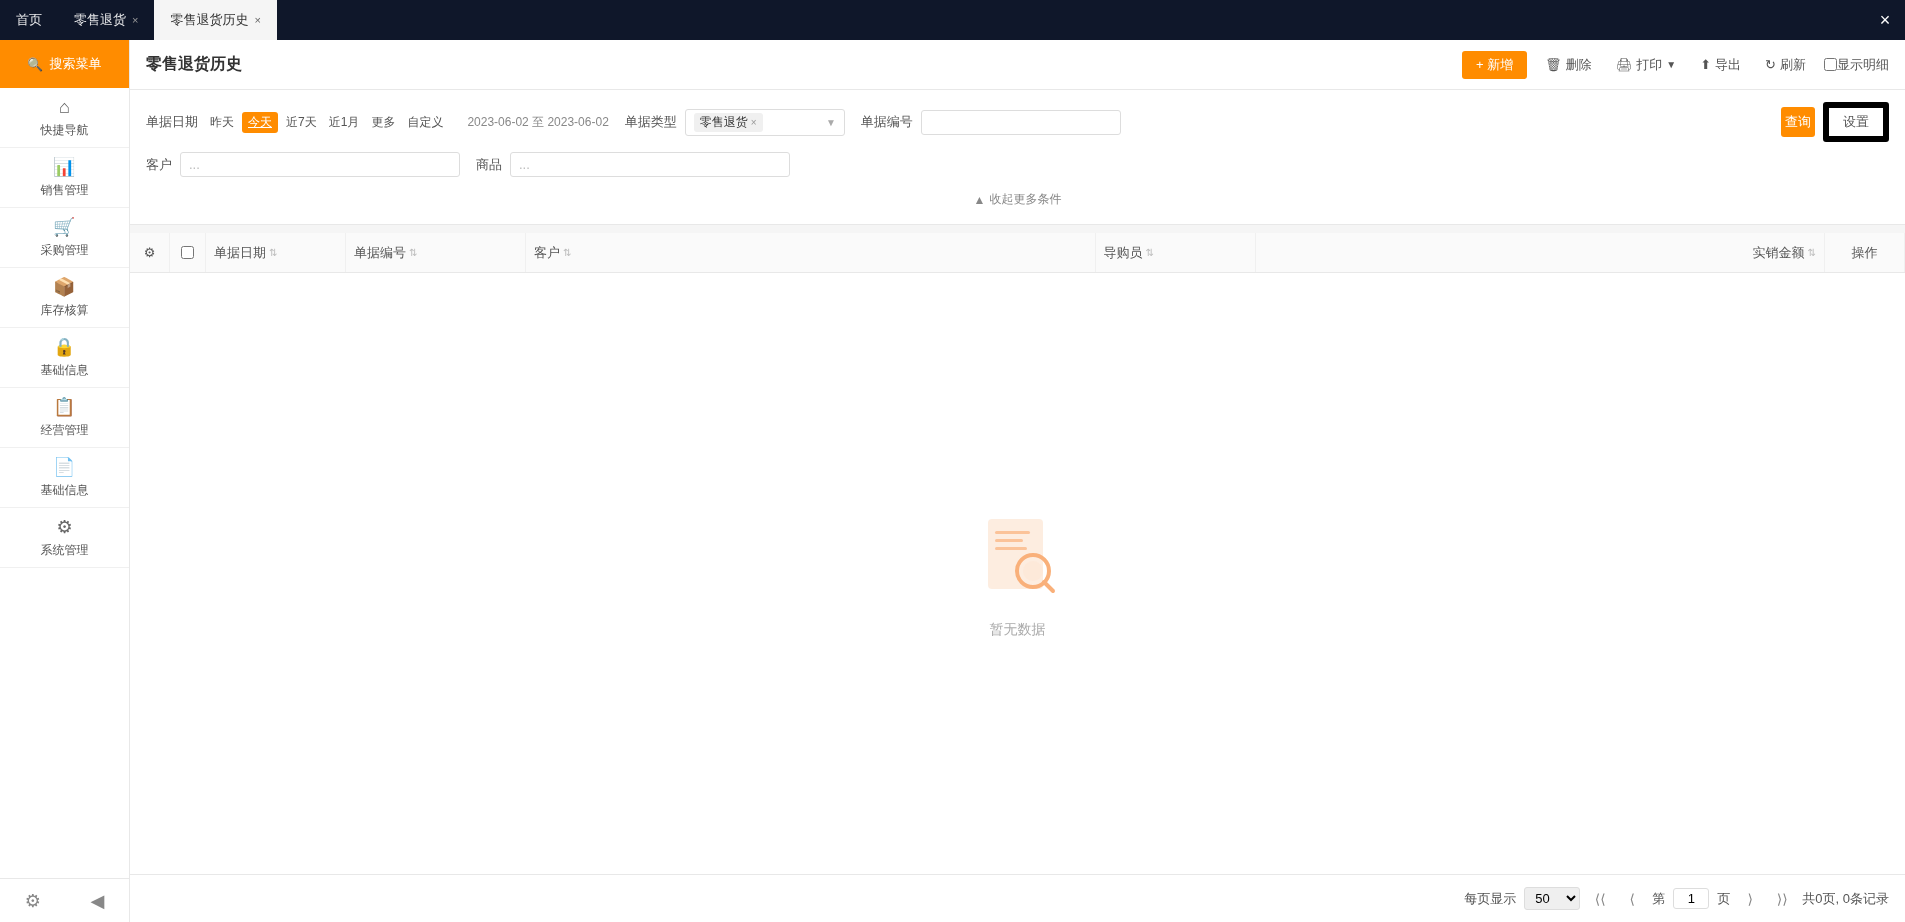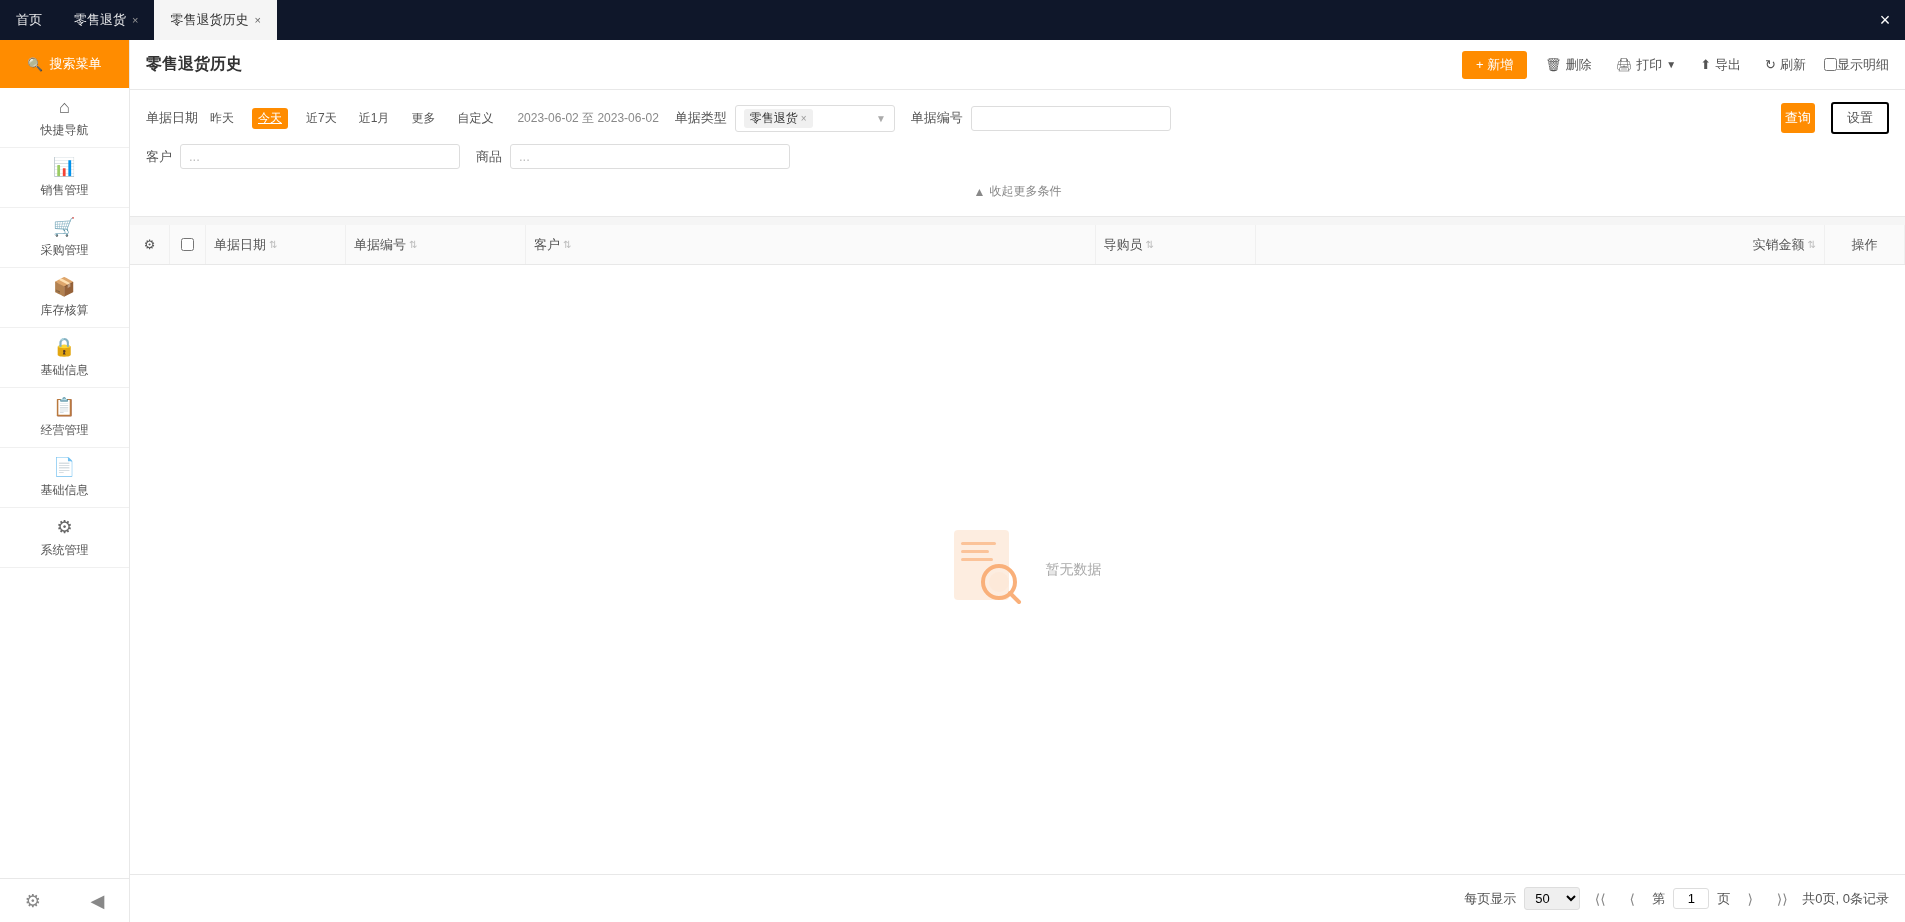--- a/index.html
+++ b/index.html
@@ -192,21 +192,21 @@
       white-space: nowrap;
     }
     .filter-label {
       font-size: 13px;
       color: #555;
       white-space: nowrap;
     }
     .filter-date-btns {
       display: flex;
       align-items: flex-end;
-      gap: 14px;
+      gap: 4px;
     }
     .date-btn {
       font-size: 12px;
       color: #555;
       cursor: pointer;
       padding: 2px 4px;
     }
     .date-btn.active {
       background: #ff8c00;
       color: white;
@@ -304,21 +304,21 @@
     .th-docno { width: 180px; }
     .th-customer { flex: 1; min-width: 200px; }
     .th-guide { width: 160px; }
     .th-amount { width: 130px; justify-content: flex-end; }
     .th-action { width: 80px; justify-content: center; }
 
     
     .empty-state {
       flex: 1;
       display: flex;
-      flex-direction: row;
+      flex-direction: column;
       align-items: center;
       justify-content: center;
       gap: 12px;
     }
     .empty-icon {
       width: 100px;
       height: 100px;
     }
     .empty-text {
       font-size: 14px;
@@ -375,26 +375,26 @@
       border: none;
       padding: 6px 4px;
       border-radius: 3px;
       font-size: 13px;
       cursor: pointer;
       margin-left: 8px;
     }
     .settings-btn {
       background: #fff;
       color: #555;
-      border: 2px solid #000000;
+      border: 6px solid #000000;
       padding: 5px 14px;
       border-radius: 3px;
       font-size: 13px;
       cursor: pointer;
-      margin-left: 12px;
+      margin-left: 4px;
     }
   </style>
 </head>
 <body>
 
 <div class="topbar">
   <div class="topbar-tabs">
     <div class="topbar-tab">
       <span>首页</span>
     </div>

